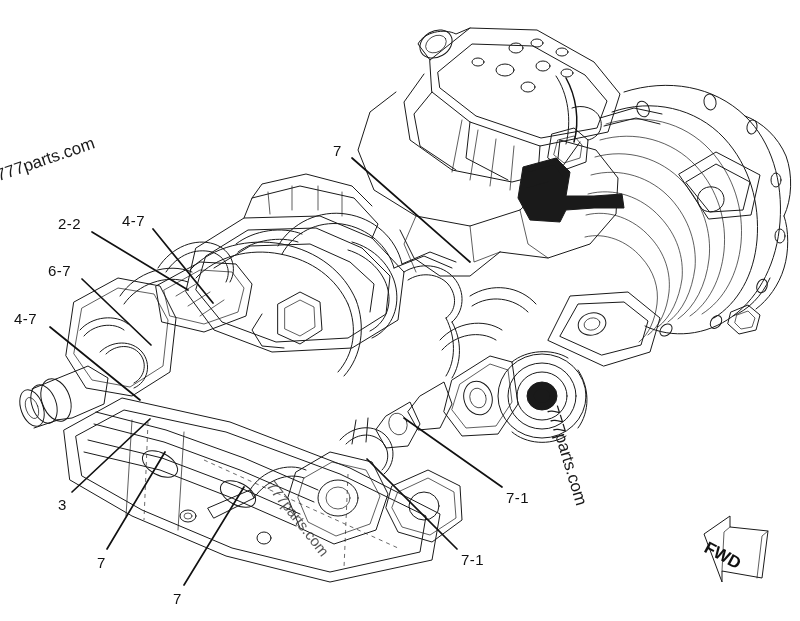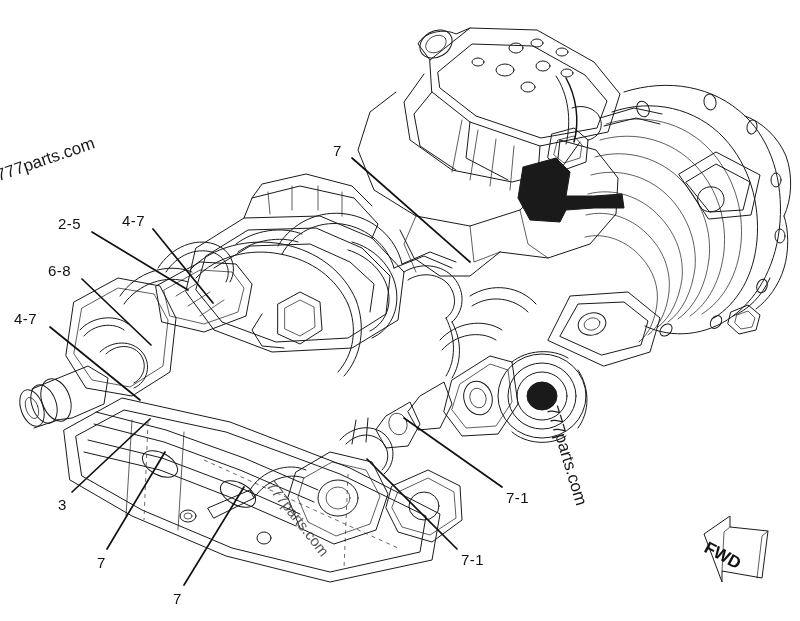--- a/index.html
+++ b/index.html
@@ -317,23 +317,23 @@
     </g>
 
     <g>
       <path class="fillw" d="M704 534 L730 516 L730 527 L768 531 L762 578 L722 571 L722 582 Z"></path>
       <path class="lnt" d="M730 527 L724 532 L722 571"></path>
       <path class="lnt" d="M768 531 L762 536 L757 578" stroke="#777"></path>
     </g>
   </svg>
 
   <div class="callout" style="left:333px; top:143px;">7</div>
-  <div class="callout" style="left:58px;  top:216px;">2-5</div>
+  <div class="callout" style="left:58px;  top:216px;">2-2</div>
   <div class="callout" style="left:122px; top:213px;">4-7</div>
-  <div class="callout" style="left:48px;  top:263px;">6-8</div>
+  <div class="callout" style="left:48px;  top:263px;">6-7</div>
   <div class="callout" style="left:14px;  top:311px;">4-7</div>
   <div class="callout" style="left:58px;  top:497px;">3</div>
   <div class="callout" style="left:97px;  top:555px;">7</div>
   <div class="callout" style="left:173px; top:591px;">7</div>
   <div class="callout" style="left:506px; top:490px;">7-1</div>
   <div class="callout" style="left:461px; top:552px;">7-1</div>
 
   <div class="watermark" id="wm-left">777parts.com</div>
   <div class="watermark" id="wm-right">777parts.com</div>
   <div class="watermark" id="wm-faint">777parts.com</div>

